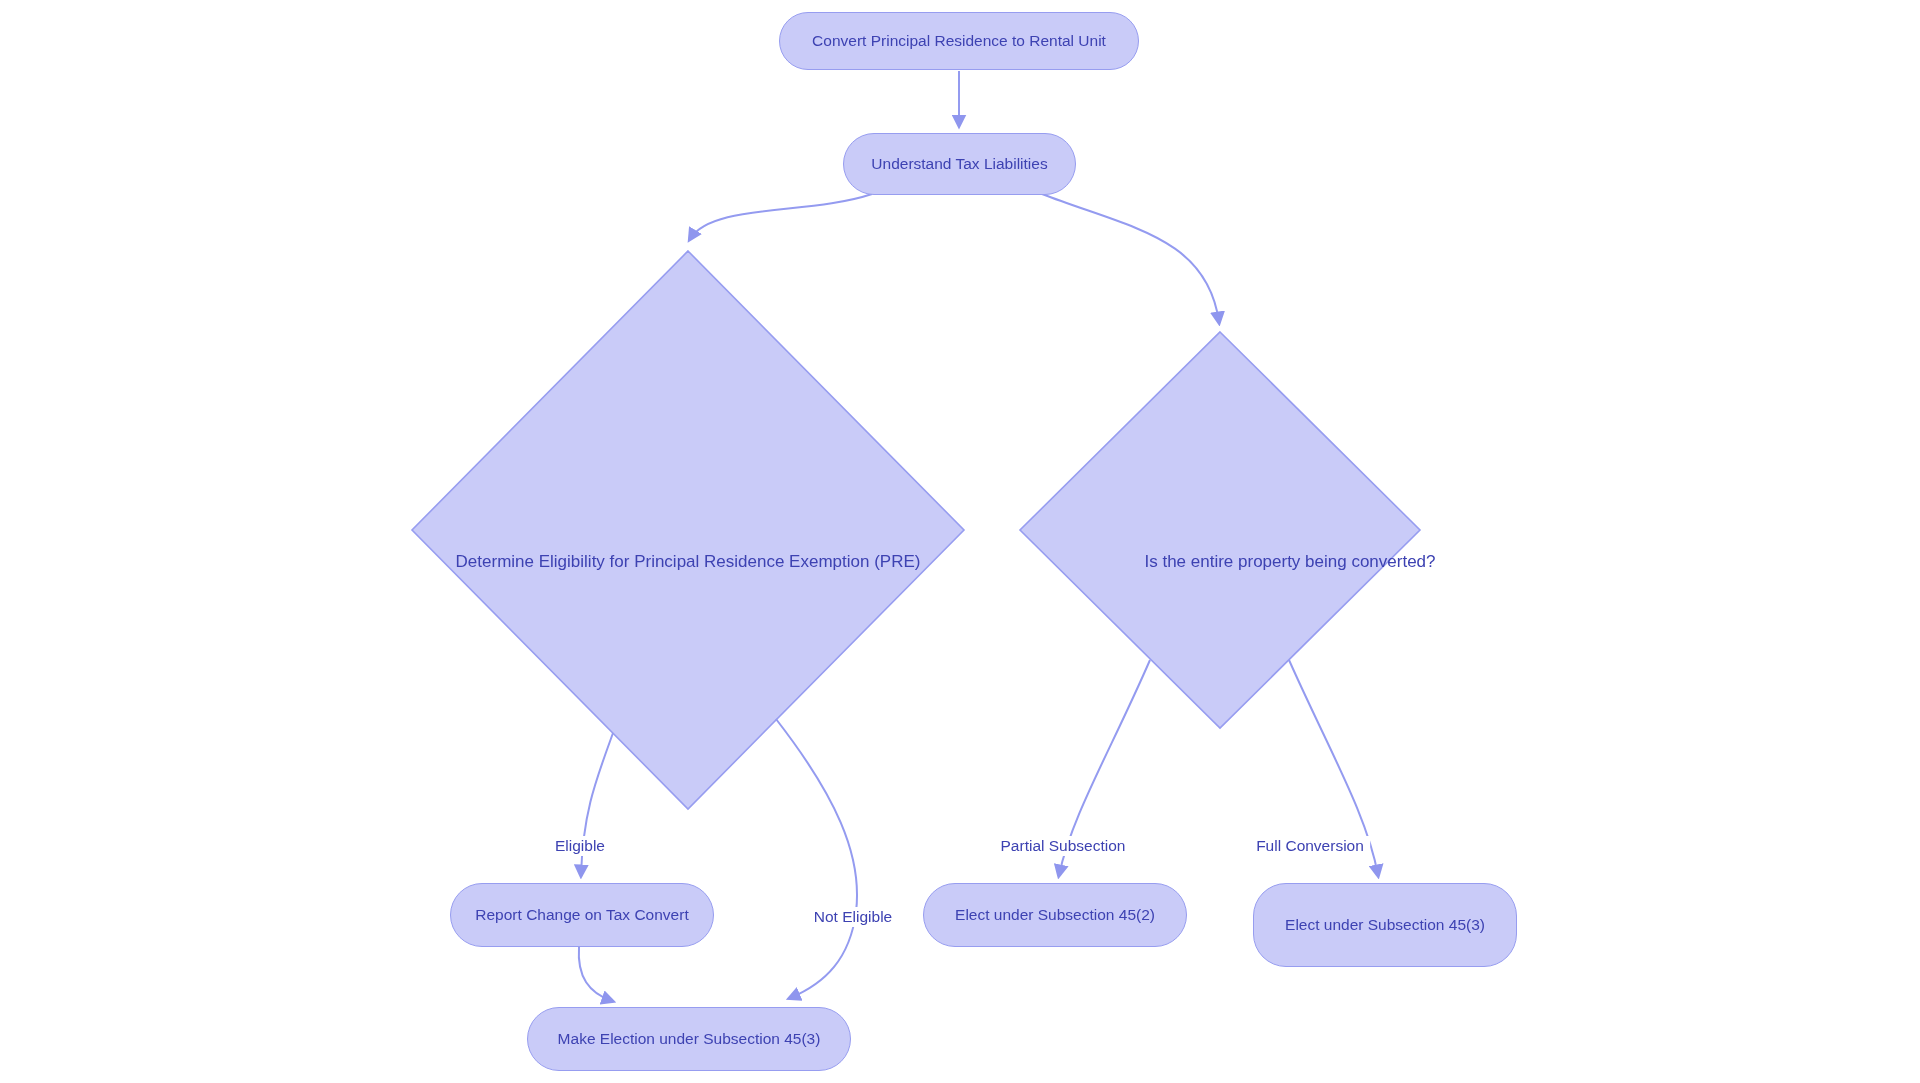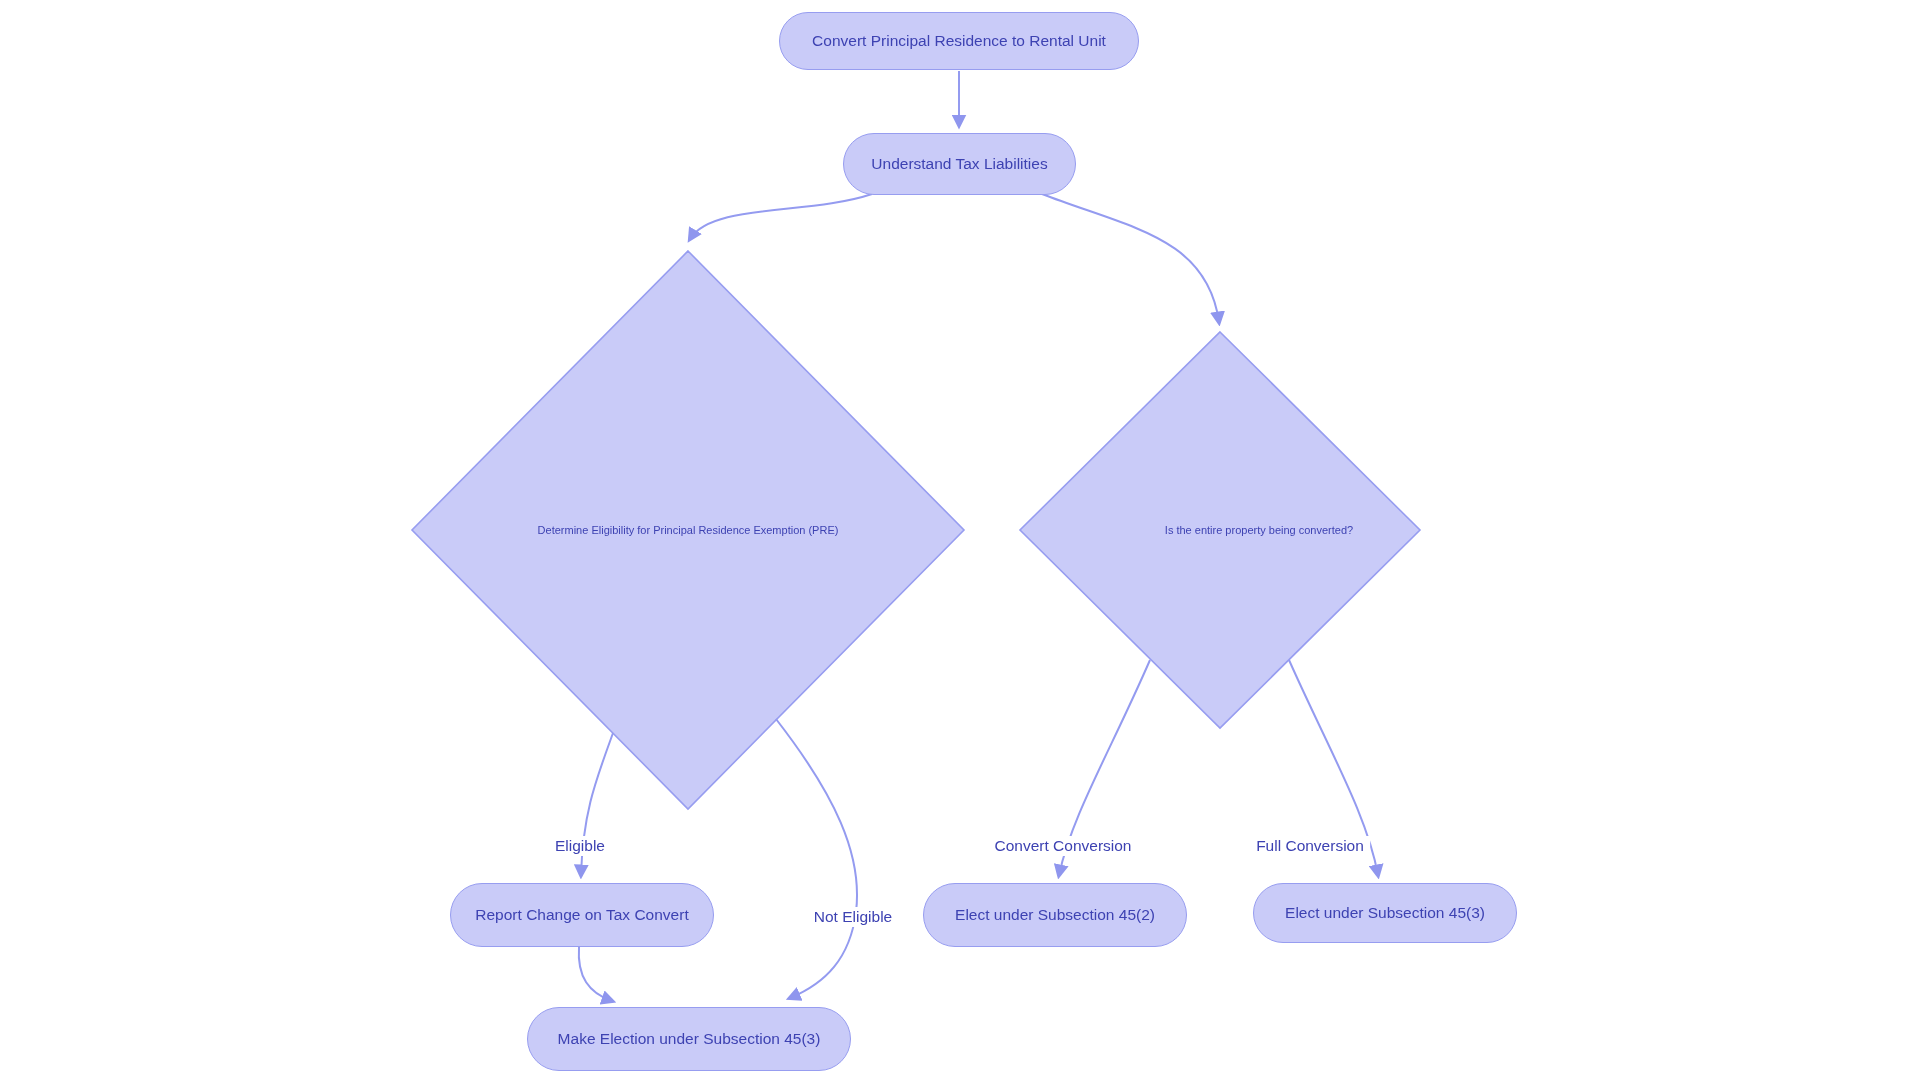--- a/index.html
+++ b/index.html
@@ -14,22 +14,23 @@
   .canvas{position:relative;width:1920px;height:1083px;background:#ffffff;}
   .layer{position:absolute;left:0;top:0;}
   .node{
     position:absolute;display:flex;align-items:center;justify-content:center;
     background:var(--fill);border:1.6px solid var(--border);border-radius:33px;
     color:var(--text);font-size:15.5px;line-height:1.25;text-align:center;
     padding:0 14px;
   }
   .diamond-label{
     position:absolute;transform:translate(-50%,-50%);
-    color:var(--text);font-size:11px;line-height:1.3;text-align:center;
+    color:var(--text);font-size:17px;line-height:1.3;text-align:center;
     white-space:nowrap;
+    margin-top:32px;
   }
   .edge-label{
     position:absolute;transform:translate(-50%,-50%);
     background:#ffffff;padding:1px 6px;
     color:var(--text);font-size:15.5px;white-space:nowrap;
   }
 </style>
 </head>
 <body>
 
@@ -68,25 +69,25 @@
   </div>
 
   <div class="node" style="left:527px;top:1007px;width:324px;height:64px;">
     <span>Make Election under Subsection 45(3)</span>
   </div>
 
   <div class="node" style="left:923px;top:883px;width:264px;height:64px;">
     <span>Elect under Subsection 45(2)</span>
   </div>
 
-  <div class="node" style="left:1253px;top:883px;width:264px;height:60px;">
+  <div class="node" style="left:1253px;top:883px;width:264px;height:84px;">
     <span>Elect under Subsection 45(3)</span>
   </div>
 
   <div class="diamond-label" style="left:688px;top:530px;">Determine Eligibility for Principal Residence Exemption (PRE)</div>
-  <div class="diamond-label" style="left:1259px;top:530px;">Is the entire property being converted?</div>
+  <div class="diamond-label" style="left:1290px;top:530px;">Is the entire property being converted?</div>
 
   <div class="edge-label" style="left:580px;top:846px;">Eligible</div>
   <div class="edge-label" style="left:853px;top:917px;">Not Eligible</div>
-  <div class="edge-label" style="left:1063px;top:846px;">Convert Conversion</div>
+  <div class="edge-label" style="left:1063px;top:846px;">Partial Subsection</div>
   <div class="edge-label" style="left:1310px;top:846px;">Full Conversion</div>
 
 </div>
 
 </body></html>

